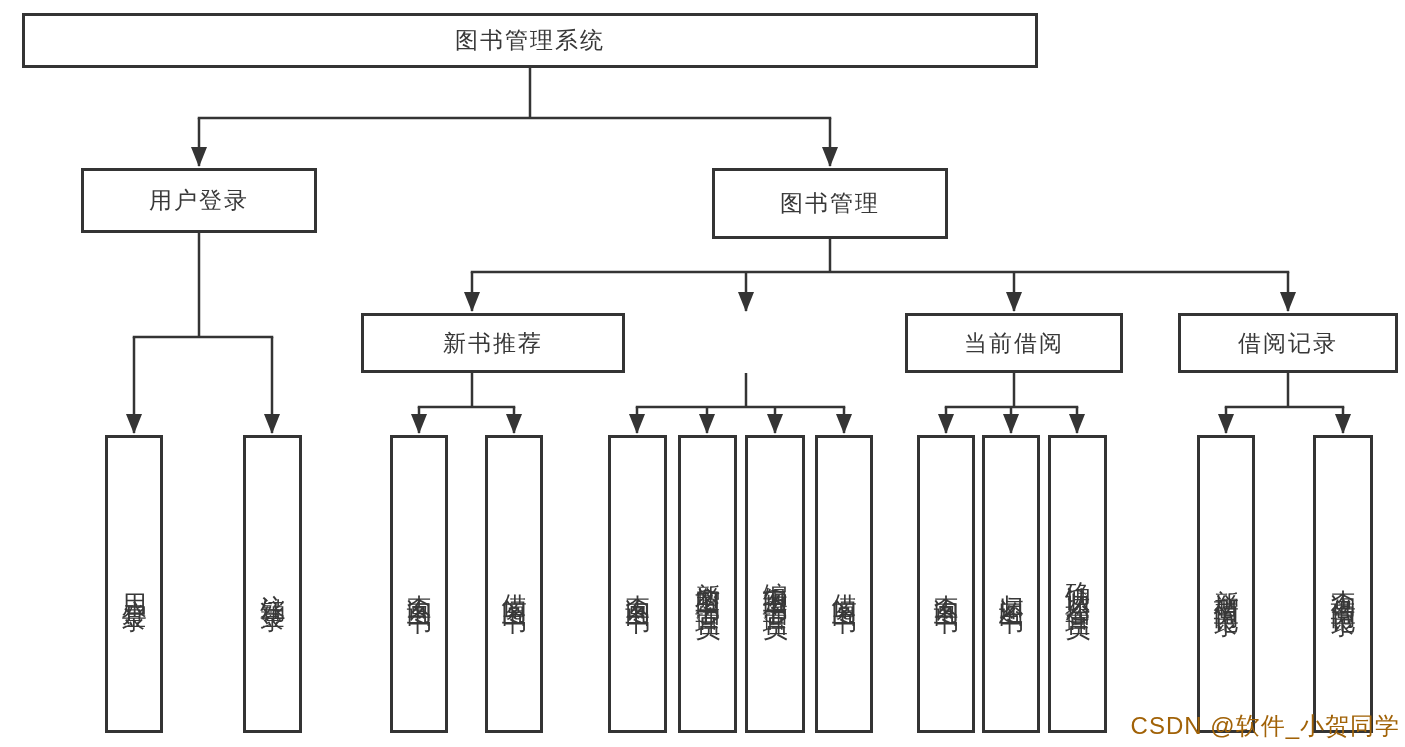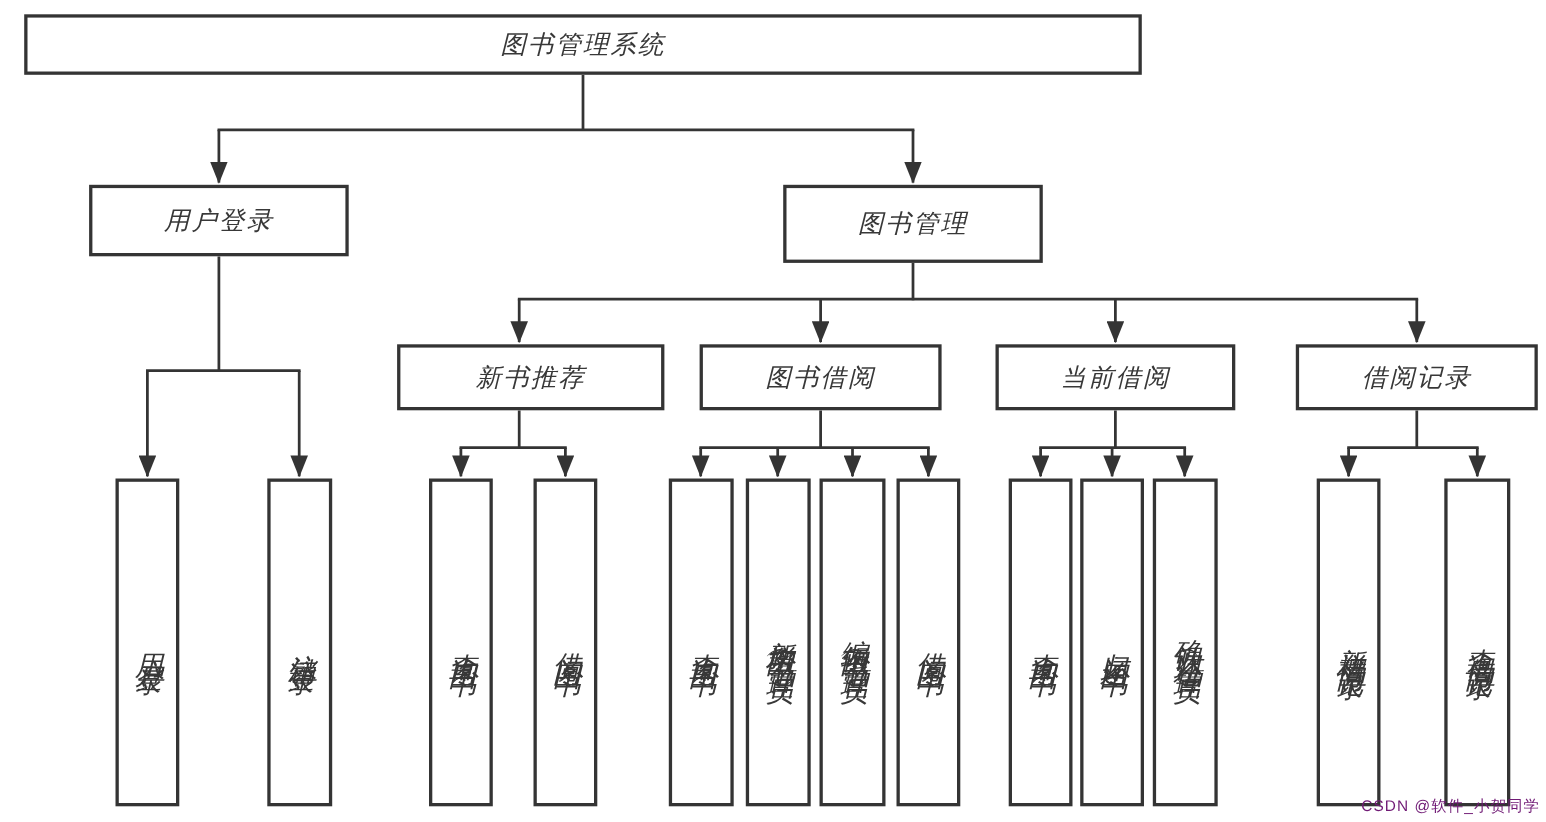--- a/index.html
+++ b/index.html
@@ -5,30 +5,29 @@
   html,body{margin:0;padding:0;background:#ffffff;}
   .stage{
     position:relative;width:1405px;height:747px;background:#ffffff;
     font-family:"Liberation Sans","DejaVu Sans",sans-serif;color:#383838;overflow:hidden;
   }
   .wires{position:absolute;left:0;top:0;width:1405px;height:747px;}
   .node{
     position:absolute;box-sizing:border-box;background:#ffffff;
     border:3px solid #343434;display:flex;align-items:center;justify-content:center;
     text-align:right;
-    font-style:italic;
   }
   .hbox{font-size:23px;letter-spacing:2px;white-space:nowrap;}
   .vbox .label{
     display:block;writing-mode:vertical-rl;text-orientation:mixed;
     font-size:25px;letter-spacing:5px;line-height:1.1;
   }
   .watermark{
-    position:absolute;right:5px;bottom:5px;font-size:14px;letter-spacing:1px;
-    color:#701a75;white-space:nowrap;
+    position:absolute;right:5px;bottom:5px;font-size:24px;letter-spacing:1px;
+    color:#a16207;white-space:nowrap;
   }
 </style>
 </head>
 <body>
 
 <div class="stage">
 
   <svg class="wires" viewBox="0 0 1405 747" xmlns="http://www.w3.org/2000/svg">
     <defs>
       <marker id="arw" viewBox="0 0 20 16" refX="19" refY="8" markerWidth="20" markerHeight="16" markerUnits="userSpaceOnUse" orient="auto">
@@ -77,22 +76,21 @@
       <line x1="1226" y1="407" x2="1226" y2="433" marker-end="url(#arw)"></line>
       <line x1="1343" y1="407" x2="1343" y2="433" marker-end="url(#arw)"></line>
     </g>
   </svg>
 
   <div class="node hbox" style="left:22px;top:13px;width:1016px;height:55px;">图书管理系统</div>
 
   <div class="node hbox" style="left:81px;top:168px;width:236px;height:65px;">用户登录</div>
   <div class="node hbox" style="left:712px;top:168px;width:236px;height:71px;">图书管理</div>
 
-  <div class="node hbox" style="left:361px;top:313px;width:243px;height:60px;">新书推荐</div>
-  <div class="node hbox" style="left:636px;top:313px;width:220px;height:60px;">图书借阅</div>
+  <div class="node hbox" style="left:361px;top:313px;width:264px;height:60px;">新书推荐</div>
   <div class="node hbox" style="left:1178px;top:313px;width:220px;height:60px;">借阅记录</div>
   <div class="node hbox" style="left:905px;top:313px;width:218px;height:60px;">当前借阅</div>
 
   <div class="node vbox" style="left:105px;top:435px;width:58px;height:298px;">
     <span class="label">用户登录</span>
   </div>
   <div class="node vbox" style="left:243px;top:435px;width:59px;height:298px;">
     <span class="label">注销登录</span>
   </div>
 

